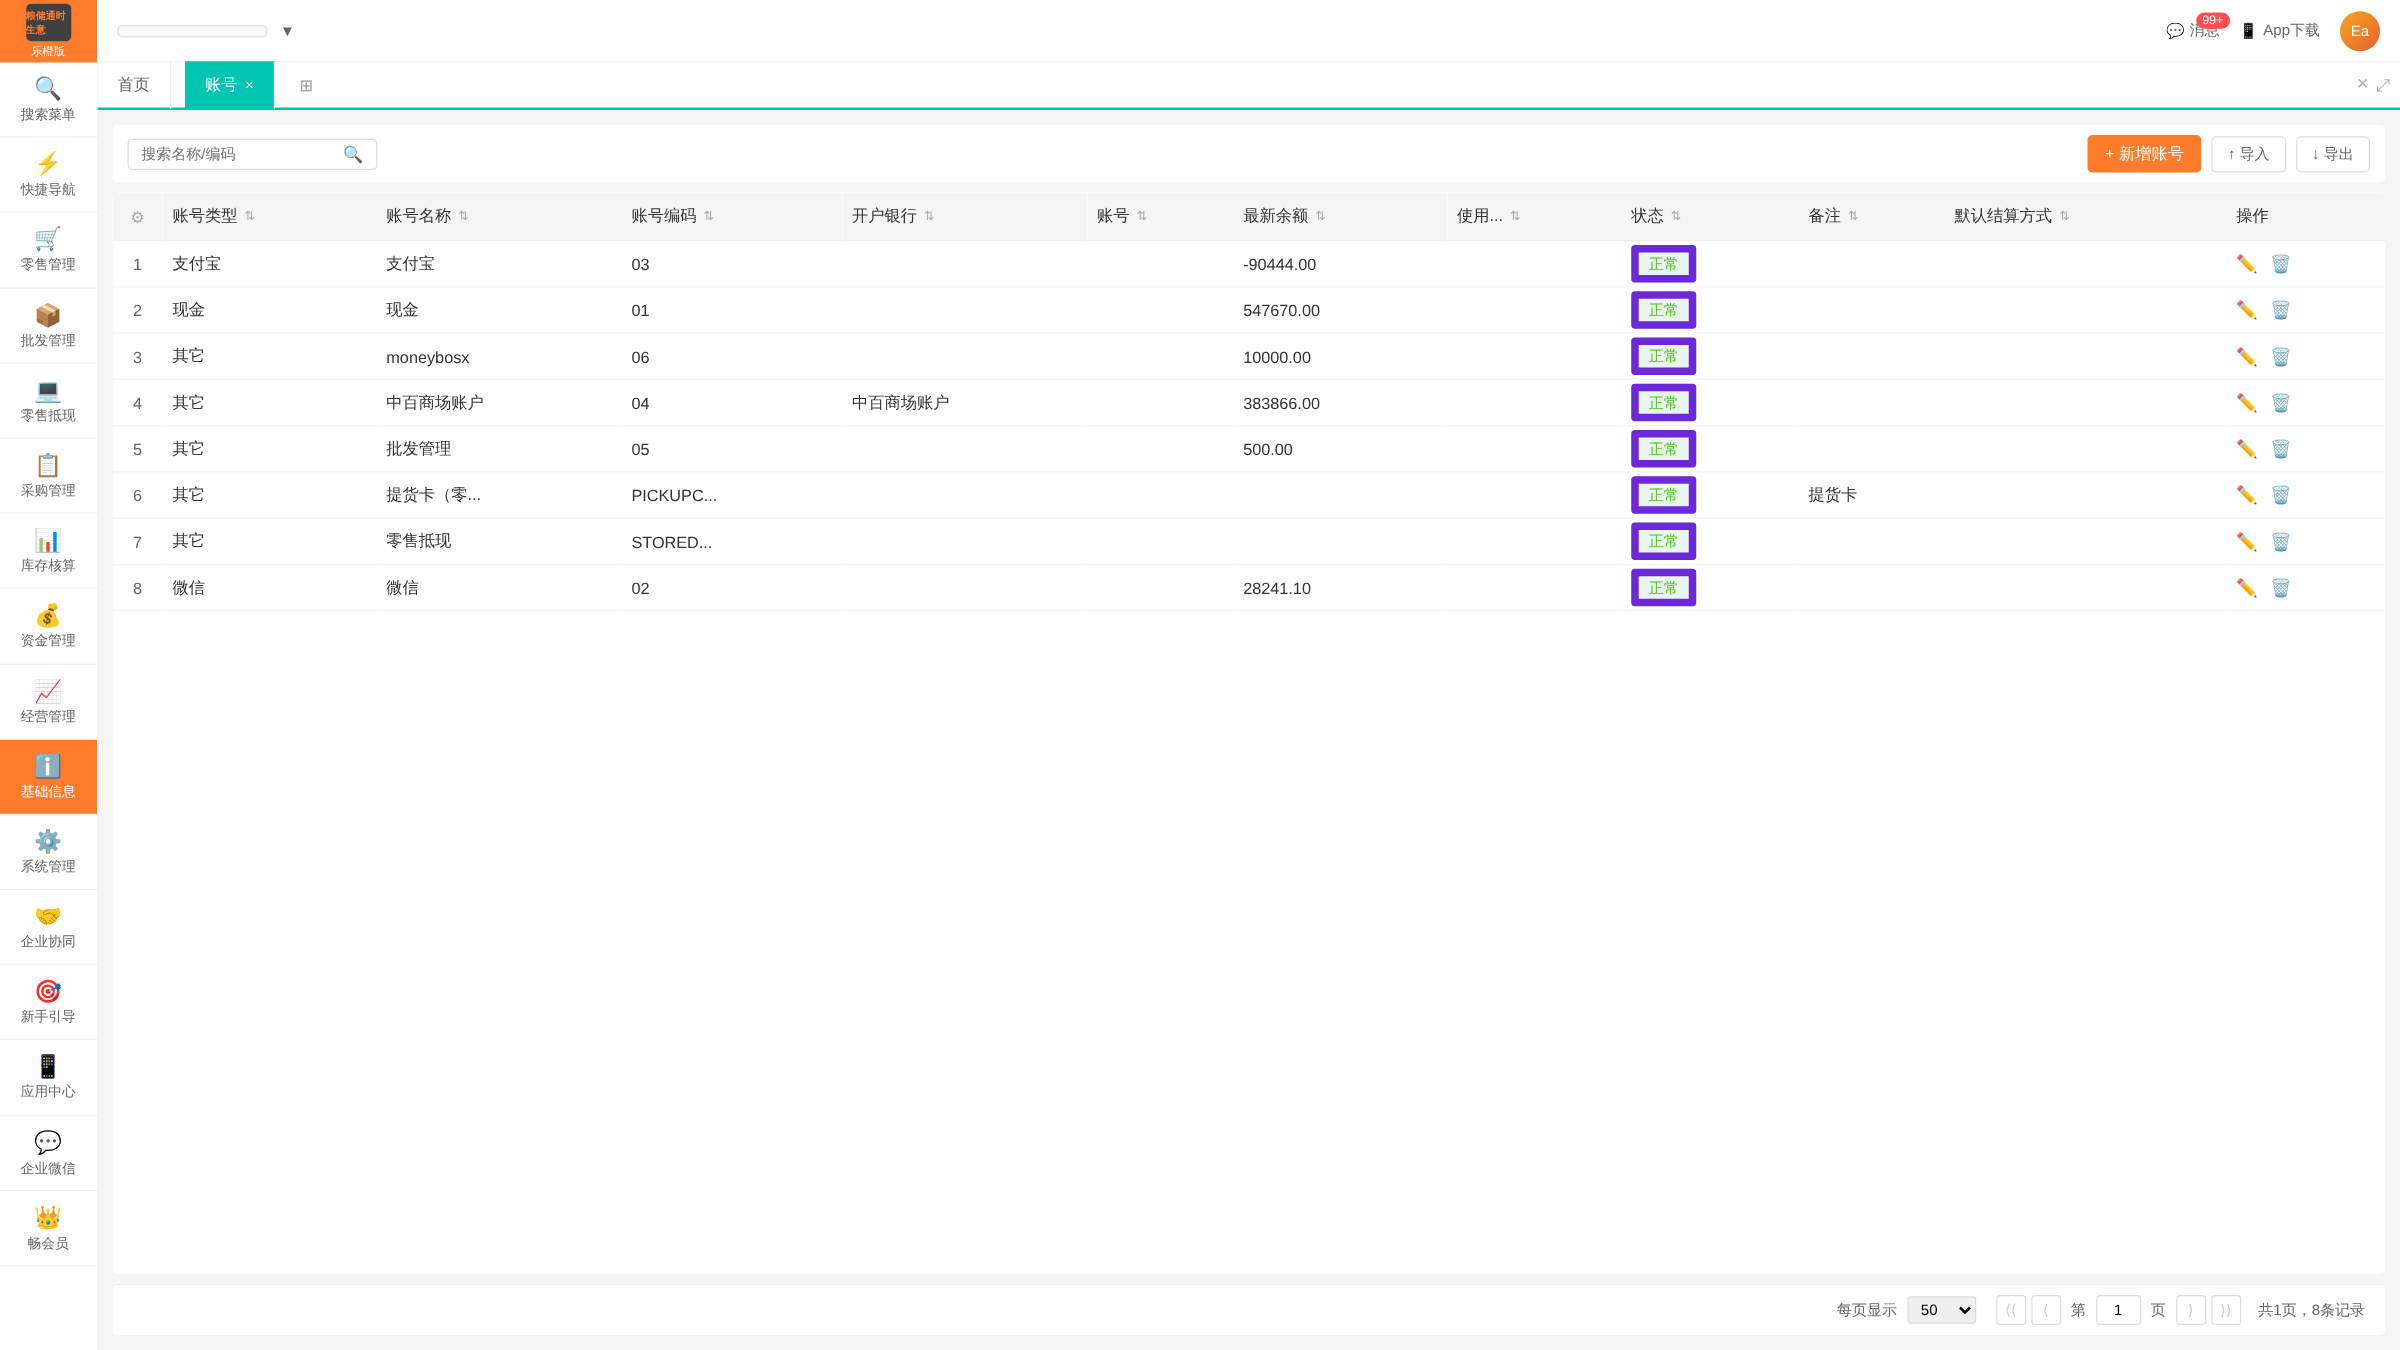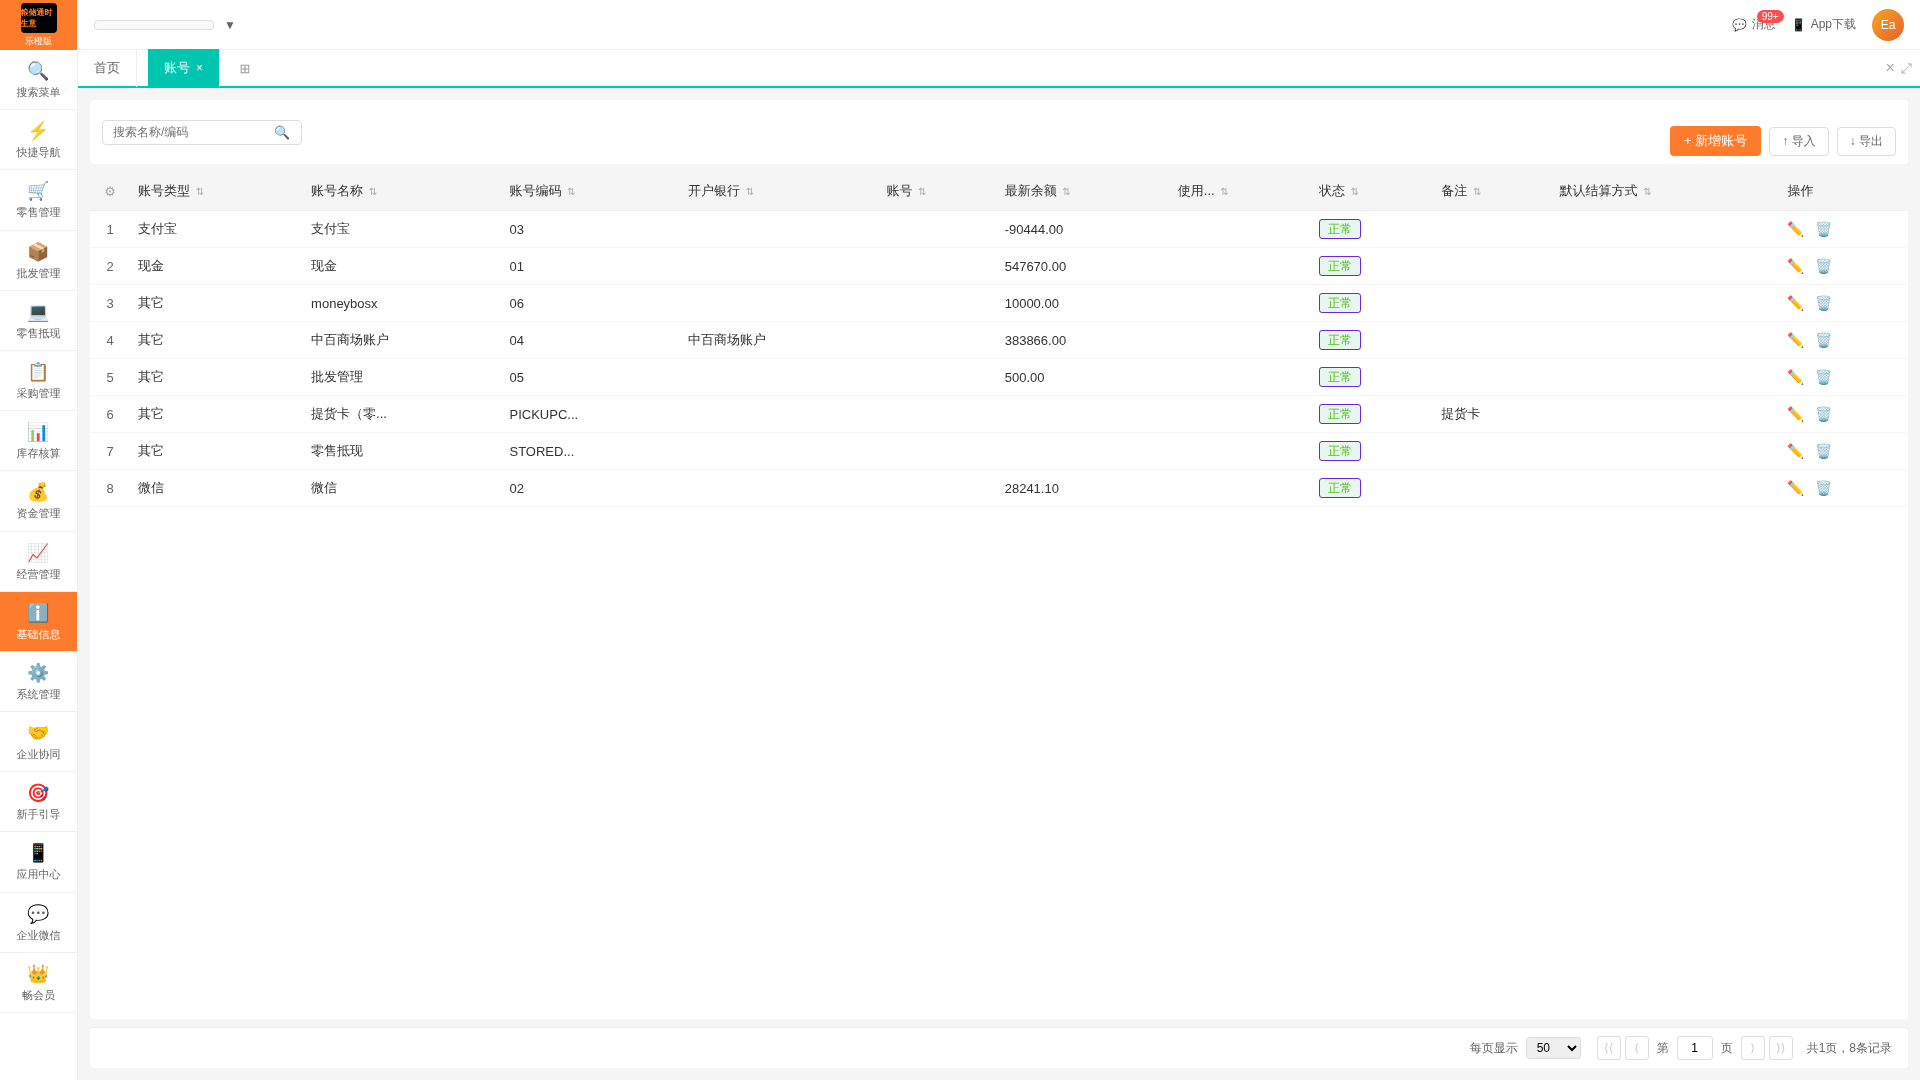--- a/index.html
+++ b/index.html
@@ -22,21 +22,21 @@
       height: 50px;
       background: #ff7b2c;
       display: flex;
       align-items: center;
       justify-content: center;
       flex-direction: column;
     }
     .sidebar-logo-icon {
       width: 36px;
       height: 30px;
-      background: #000000;
+      background: #404040;
       border-radius: 4px;
       display: flex;
       align-items: center;
       justify-content: flex-start;
       font-size: 10px;
       color: #ff7b2c;
       font-weight: bold;
     }
     .sidebar-brand {
       color: #fff;
@@ -148,21 +148,21 @@
       width: 200px;
     }
     .search-box input {
       border: none;
       outline: none;
       font-size: 12px;
       color: #999;
       width: 160px;
       background: transparent;
     }
-    .toolbar-actions { display: flex; align-items: center; gap: 8px; margin-top: 18px; }
+    .toolbar-actions { display: flex; align-items: center; gap: 8px; }
     .btn-add {
       background: #ff7b2c;
       color: #fff;
       border: none;
       border-radius: 4px;
       padding: 6px 14px;
       font-size: 13px;
       cursor: pointer;
       display: flex;
       align-items: center;
@@ -203,21 +203,21 @@
       white-space: nowrap;
       position: relative;
     }
     thead th .sort-icon { color: #aaa; font-size: 10px; margin-left: 2px; display: inline-flex; flex-direction: column; vertical-align: middle; line-height: 1; }
     tbody tr { border-bottom: 1px solid #f5f5f5; }
     tbody td { padding: 9px 8px; color: #333; white-space: nowrap; }
     tbody td:first-child { color: #666; text-align: center; width: 40px; }
     .status-badge {
       background: #e8f5f0;
       color: #52c41a;
-      border: 1px solid #6d28d9;
+      border: 6px solid #6d28d9;
       border-radius: 3px;
       padding: 2px 8px;
       font-size: 12px;
     }
     .action-btns { display: flex; align-items: center; gap: 10px; }
     .action-btn { color: #aaa; cursor: pointer; font-size: 14px; }
     .settings-col { width: 40px; text-align: center; }
     .settings-icon { color: #aaa; cursor: pointer; }
 
     

